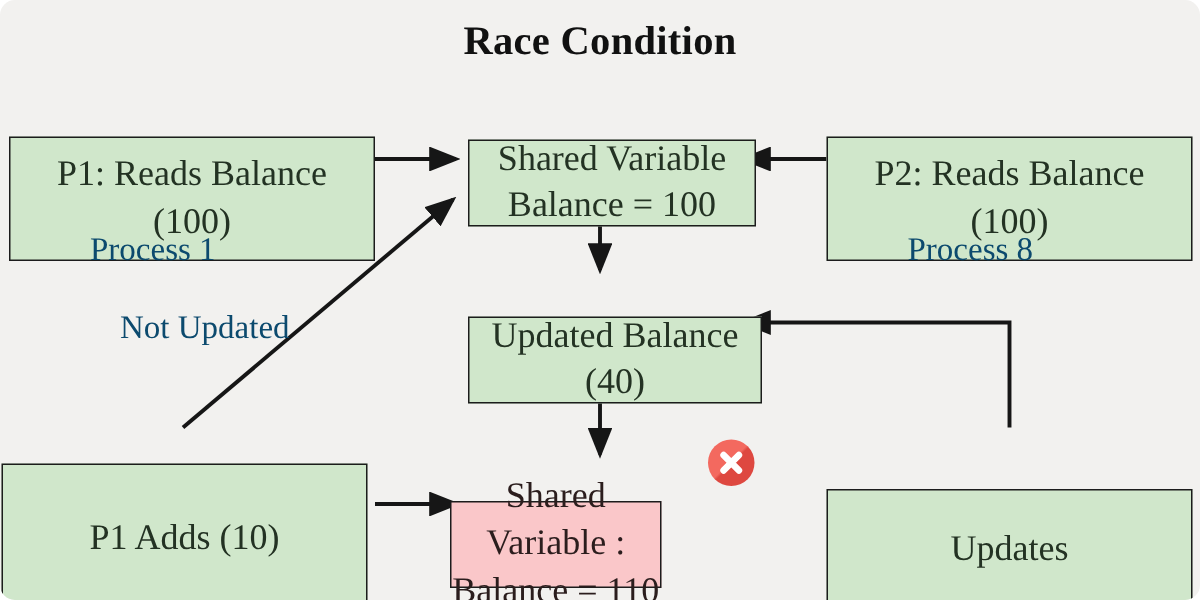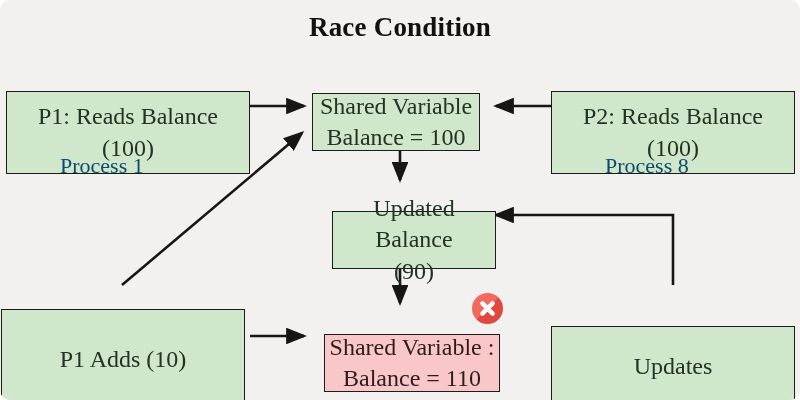--- a/index.html
+++ b/index.html
@@ -37,25 +37,25 @@
   }
   .badge {
     position:absolute; z-index:3;
     left:472px; top:293px; width:31px; height:31px;
     border-radius:50%;
     background:linear-gradient(135deg,#f3695f 48%,#de4840 52%);
     display:flex; justify-content:center; align-items:center;
   }
   
   #node-p1-reads   { left:6px;   top:67px;  width:244px; height:83px; }
-  #node-shared-var { left:312px; top:69px;  width:168px; height:58px; }
+  #node-shared-var { left:312px; top:69px;  width:192px; height:58px; }
   #node-p2-reads   { left:551px; top:67px;  width:244px; height:83px; }
-  #node-updated    { left:332px; top:187px; width:164px; height:58px; }
+  #node-updated    { left:312px; top:187px; width:196px; height:58px;text-align:right; }
   #node-p1-adds    { left:1px;   top:285px; width:244px; height:101px; }
-  #node-shared-fin { left:324px; top:310px; width:176px; height:58px; }
+  #node-shared-fin { left:300px; top:310px; width:141px; height:58px; }
   #node-updates    { left:551px; top:302px; width:244px; height:82px; }
   #label-process1   { left:60px;  top:153px; width:137px; }
   #label-process2   { left:605px; top:153px; width:137px; }
   #label-not-updated{ left:80px;  top:205px; width:120px; }
 </style>
 </head>
 <body>
 
 <div class="canvas">
 
@@ -88,38 +88,39 @@
     <span>Balance = 100</span>
   </div>
 
   <div class="node" id="node-p2-reads">
     <span>P2: Reads Balance</span>
     <span>(100)</span>
   </div>
 
   <div class="node" id="node-updated">
     <span>Updated Balance</span>
-    <span>(90)</span>
+    <span>(40)</span>
   </div>
 
   <div class="node" id="node-p1-adds">
     <span>P1 Adds (10)</span>
   </div>
 
   <div class="node pink" id="node-shared-fin">
     <span>Shared Variable :</span>
     <span>Balance = 110</span>
   </div>
 
   <div class="node" id="node-updates">
     <span>Updates</span>
   </div>
 
   <div class="side-label" id="label-process1">Process 1</div>
   <div class="side-label" id="label-process2">Process 8</div>
+  <div class="side-label" id="label-not-updated">Not Updated</div>
 
   <div class="badge">
     <svg width="17" height="17" viewBox="0 0 20 20">
       <path d="M4,4 L16,16 M16,4 L4,16" stroke="#ffffff" stroke-width="5.2" stroke-linecap="round" fill="none"></path>
     </svg>
   </div>
 
 </div>
 
 </body></html>

